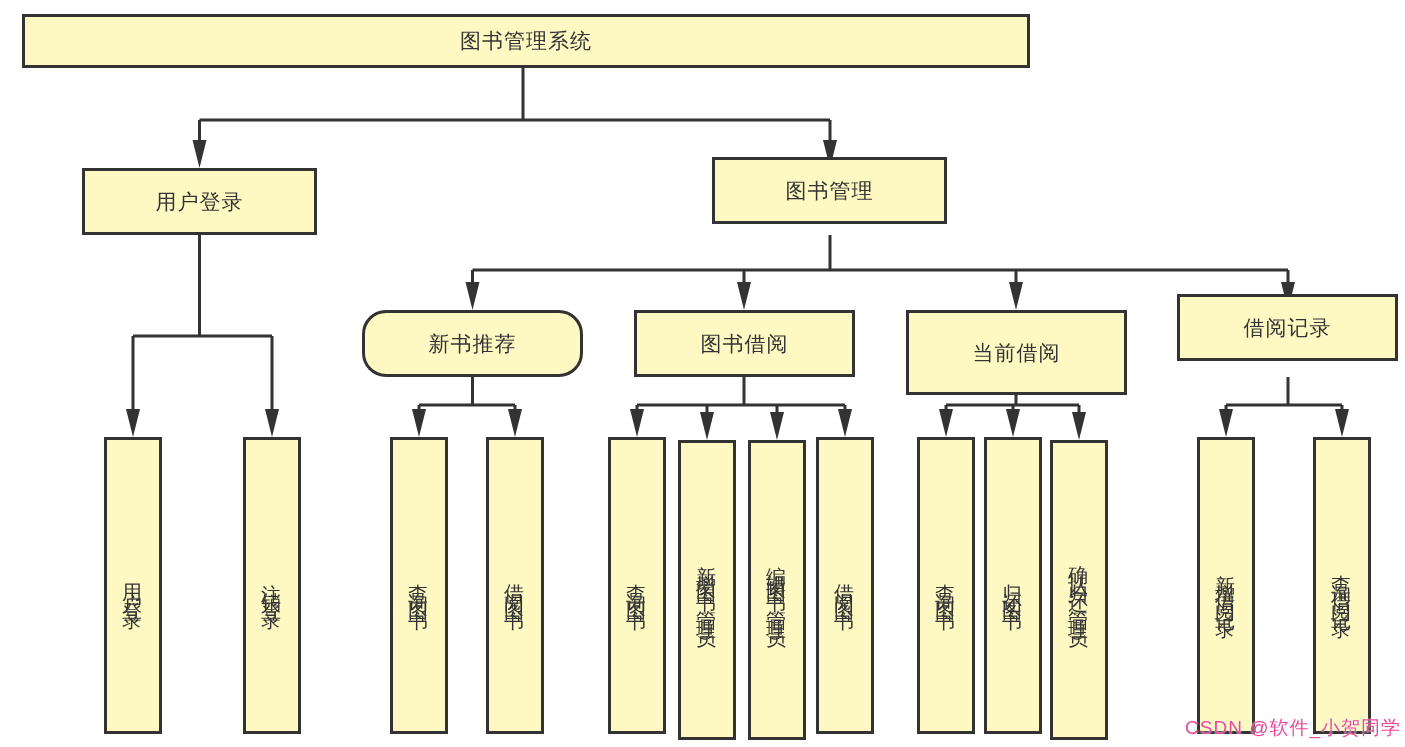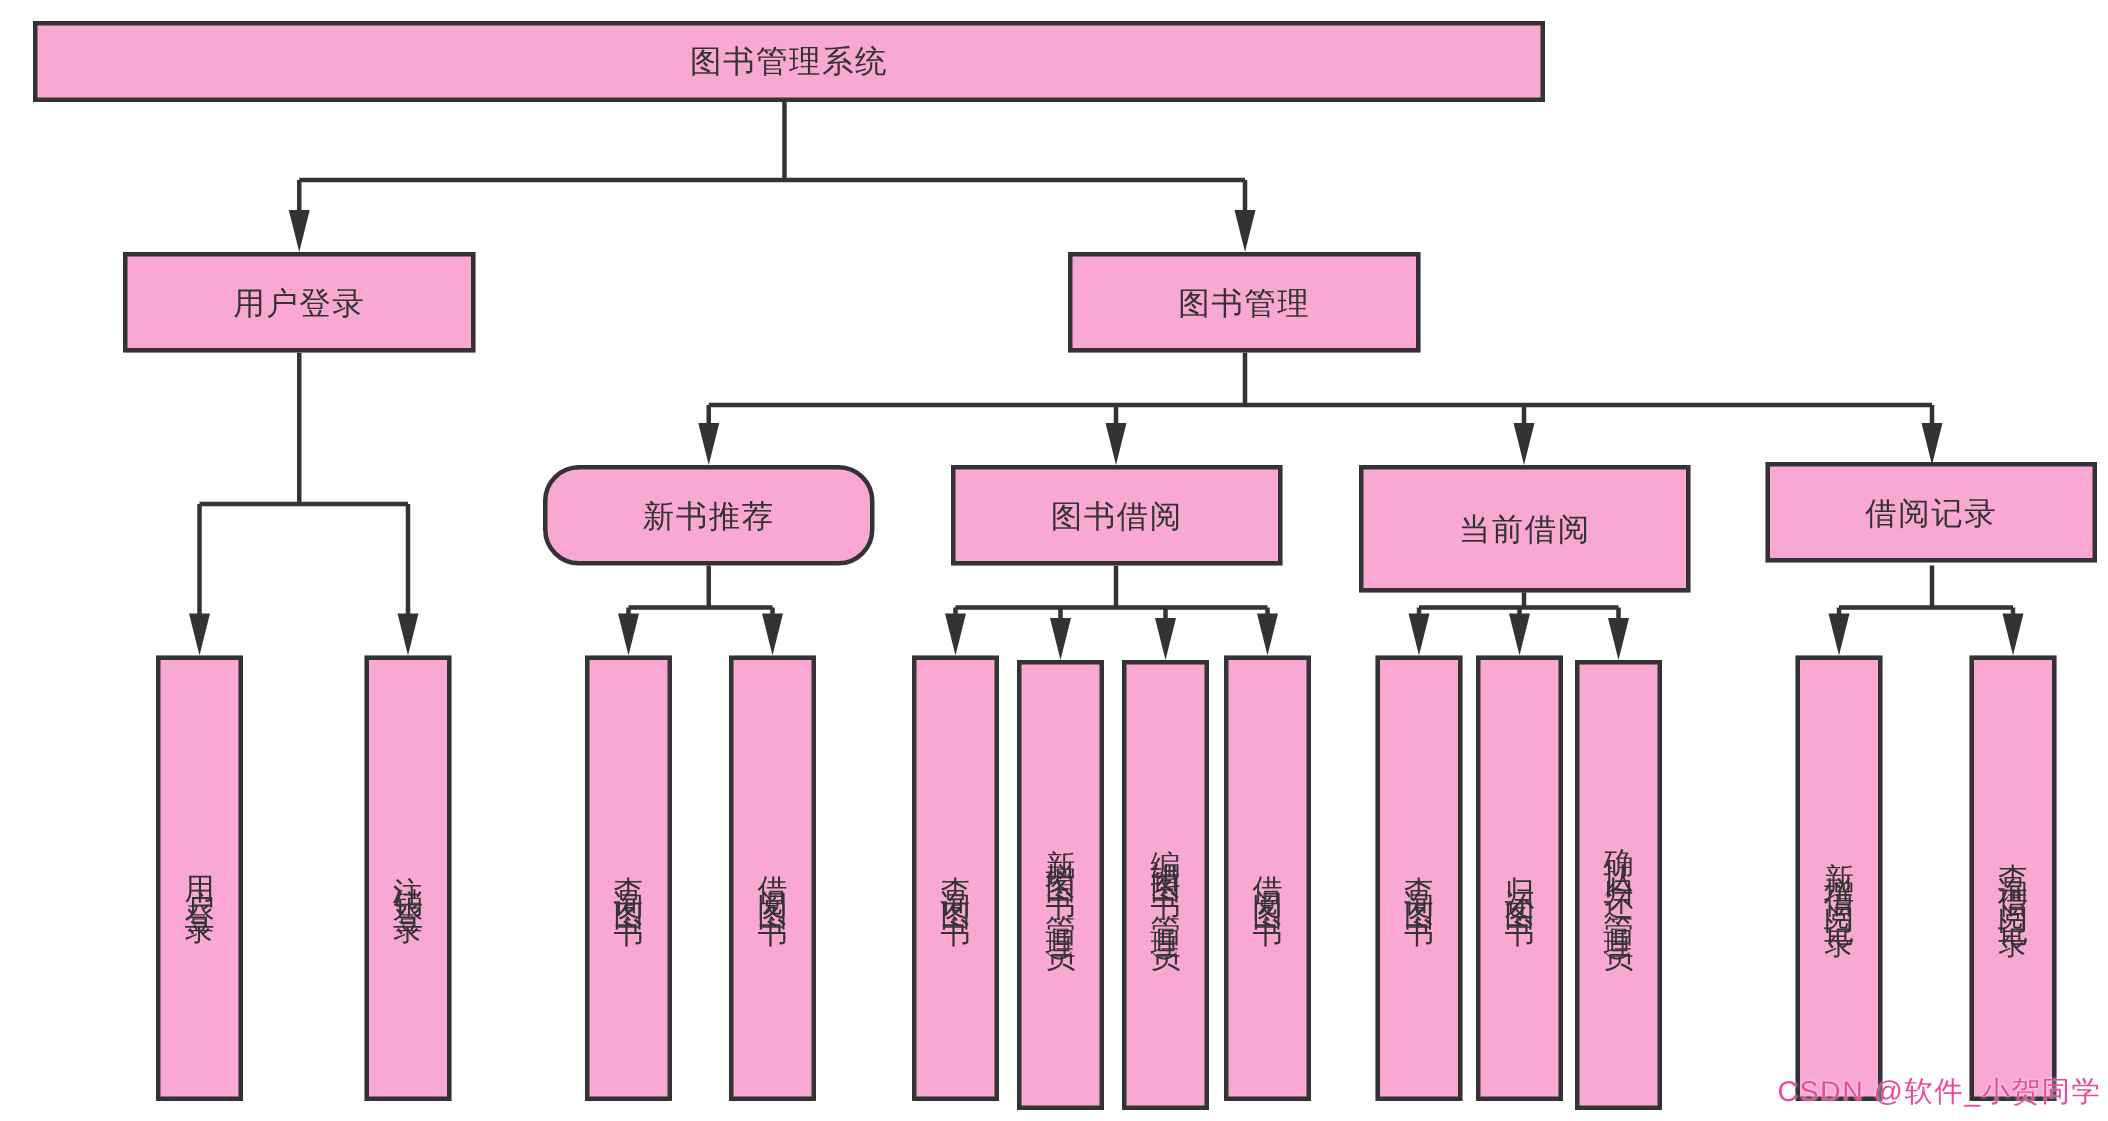--- a/index.html
+++ b/index.html
@@ -3,21 +3,21 @@
 <meta charset="utf-8">
 <style>
   html,body{margin:0;padding:0;background:#fff;}
   body{font-family:"Liberation Sans","DejaVu Sans",sans-serif;}
   .canvas{position:relative;width:1405px;height:747px;background:#ffffff;overflow:hidden;}
   .connectors{position:absolute;left:0;top:0;z-index:1;}
   .node{
     position:absolute;
     box-sizing:border-box;
     border:3px solid #333333;
-    background:#f9a8d4;
+    background:#fef9c3;
     color:#333333;
     display:flex;
     align-items:center;
     justify-content:center;
     z-index:2;
   }
   .node.h{font-size:21px;letter-spacing:1px;white-space:nowrap;}
   .node.v span{
     writing-mode:vertical-rl;
     text-orientation:mixed;
@@ -111,26 +111,26 @@
       <polygon points="1072,412 1086,412 1079,440"></polygon>
 
       <polygon points="1219,409 1233,409 1226,437"></polygon>
       <polygon points="1335,409 1349,409 1342,437"></polygon>
     </g>
   </svg>
 
   <div class="node h" style="left:22px;top:14px;width:1008px;height:54px;">图书管理系统</div>
 
   <div class="node h" style="left:82px;top:168px;width:235px;height:67px;">用户登录</div>
-  <div class="node h" style="left:712px;top:168px;width:235px;height:67px;">图书管理</div>
+  <div class="node h" style="left:712px;top:157px;width:235px;height:67px;">图书管理</div>
 
   <div class="node h" style="left:362px;top:310px;width:221px;height:67px;border-radius:24px;">新书推荐</div>
   <div class="node h" style="left:634px;top:310px;width:221px;height:67px;">图书借阅</div>
   <div class="node h" style="left:906px;top:310px;width:221px;height:85px;">当前借阅</div>
-  <div class="node h" style="left:1177px;top:308px;width:221px;height:67px;">借阅记录</div>
+  <div class="node h" style="left:1177px;top:294px;width:221px;height:67px;">借阅记录</div>
 
   <div class="node v" style="left:104px;top:437px;width:58px;height:297px;">
     <span>用户登录</span>
   </div>
   <div class="node v" style="left:243px;top:437px;width:58px;height:297px;">
     <span>注销登录</span>
   </div>
 
   <div class="node v" style="left:390px;top:437px;width:58px;height:297px;">
     <span>查询图书</span>

